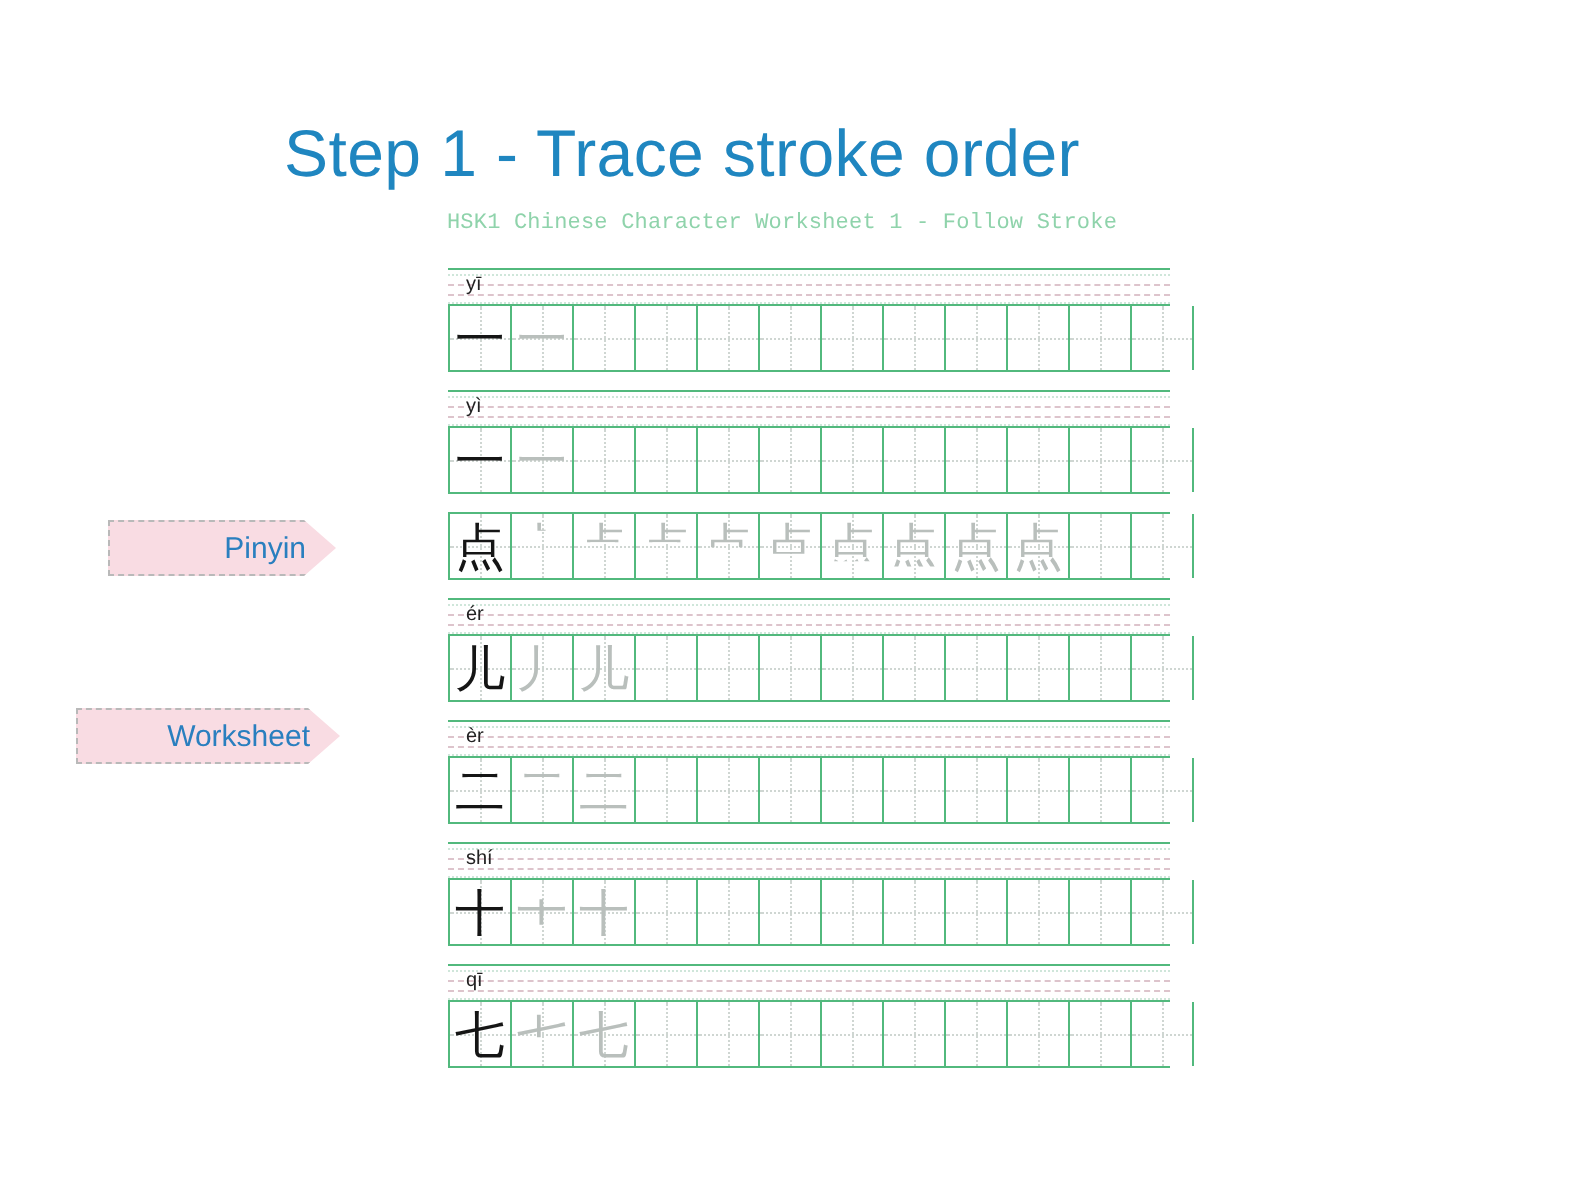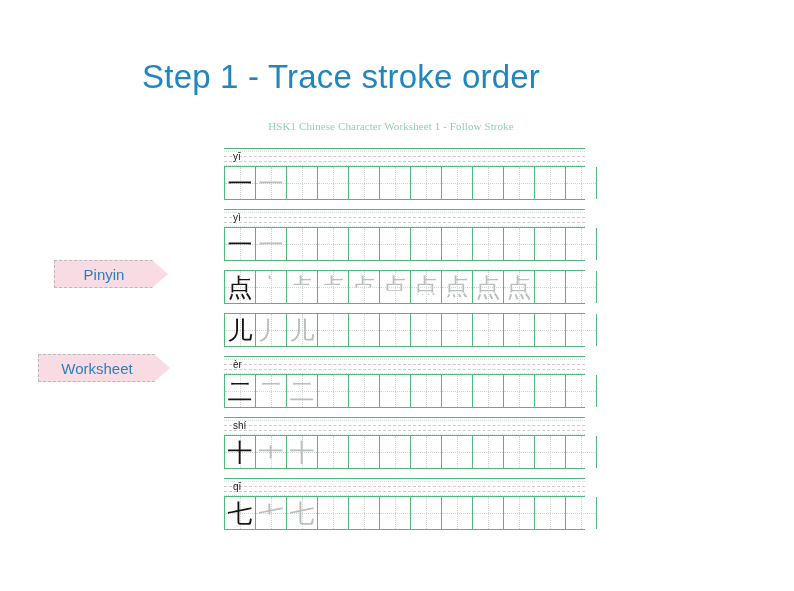--- a/index.html
+++ b/index.html
@@ -32,24 +32,24 @@
 
   
   #worksheet {
     position: absolute;
     left: 197px;
     top: 104px;
     width: 388px;
   }
   #worksheet-subtitle {
     text-align: center;
-    font-family: Liberation Serif, serif;
+    font-family: Liberation Mono, monospace;
     font-size: 11px;
     color: #8fd3ab;
-    margin: 16px 0 16px 0;
+    margin: 2px 0 16px 0;
     letter-spacing: 0.1px;
     white-space: nowrap;
   }
 
   .ws-row {
     position: relative;
     margin-bottom: 9px;
     padding-left: 27px;
   }
 
@@ -134,21 +134,21 @@
   }
   .glyph.model { color: #151515; }
   .glyph.trace { color: #b9bfbc; }
 
   
   .callout {
     position: absolute;
     height: 28px;
     display: flex;
     align-items: center;
-    justify-content: center;
+    justify-content: flex-end;
     background: #f9dce3;
     color: #2a7fbf;
     font-family: "Liberation Sans", sans-serif;
     font-size: 15px;
     border: 1px dashed #b9b9b9;
     box-sizing: border-box;
     -webkit-clip-path: polygon(0 0, calc(100% - 16px) 0, 100% 50%, calc(100% - 16px) 100%, 0 100%);
     clip-path: polygon(0 0, calc(100% - 16px) 0, 100% 50%, calc(100% - 16px) 100%, 0 100%);
     padding-right: 14px;
     white-space: nowrap;
@@ -248,20 +248,27 @@
             <div class="glyph trace" style="clip-path: inset(0% 0% 8%);">点</div>
           </div>
           <div class="cell">
             <div class="glyph trace" style="clip-path: inset(0%);">点</div>
           </div>
           <div class="cell"></div>
           <div class="cell"></div>
         </div>
       </div>
       <div class="ws-row">
+        <div class="pinyin-band">
+          <div class="gl g1"></div>
+          <div class="gl g2"></div>
+          <div class="gl g3"></div>
+          <div class="gl g4"></div>
+          <div class="pinyin-text">ér</div>
+        </div>
         <div class="char-grid">
           <div class="cell">
             <div class="glyph model">儿</div>
           </div>
           <div class="cell">
             <div class="glyph trace" style="clip-path: inset(0% 48% 0% 0%);">儿</div>
           </div>
           <div class="cell">
             <div class="glyph trace" style="clip-path: inset(0%);">儿</div>
           </div>

